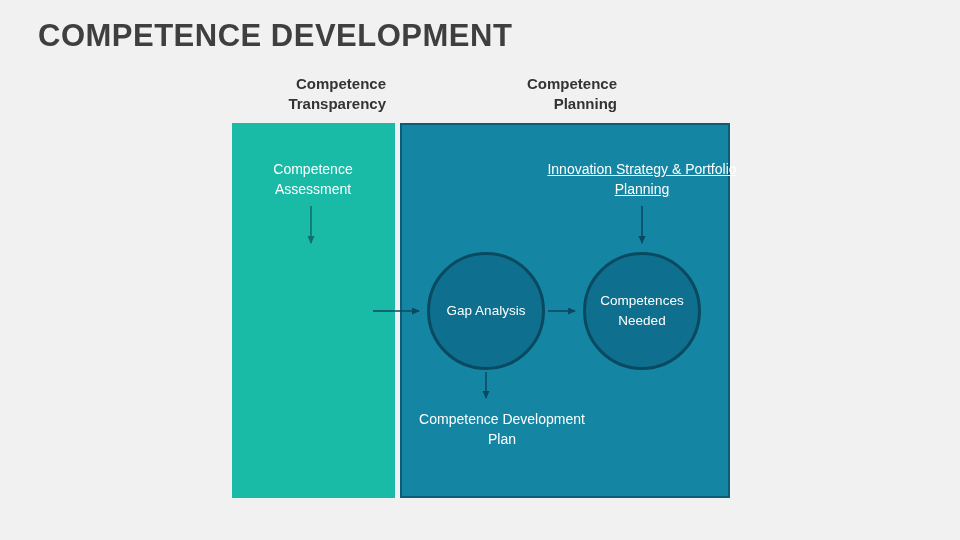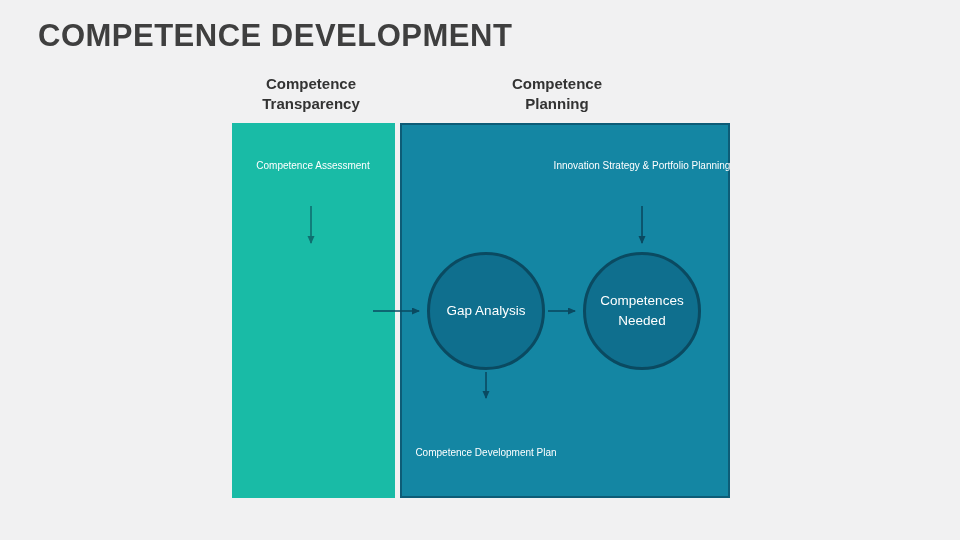--- a/index.html
+++ b/index.html
@@ -20,21 +20,21 @@
     left: 38px;
     top: 18px;
     font-size: 31px;
     font-weight: bold;
     letter-spacing: 0.5px;
     color: var(--title_color, #3f3f3f);
   }
   .col-header {
     position: absolute;
     top: 74px;
-    text-align: center;
+    text-align: right;
     font-weight: bold;
     font-size: 15px;
     line-height: 1.3;
     color: var(--header_color, #333333);
   }
   .col-header.left  { left: 236px; width: 150px; }  
   .col-header.right { left: 497px; width: 120px; }  
 
   .panel {
     position: absolute;
@@ -49,27 +49,27 @@
   .panel-right {
     left: 400px;
     width: 330px;
     background: var(--right_panel_bg, #1486a3);
     border: 2px solid var(--right_panel_border, #0d5c77);
   }
 
   .label {
     position: absolute;
     color: var(--text_on_panel, #ffffff);
-    font-size: 10px;
+    font-size: 14px;
     line-height: 1.45;
     text-align: center;
   }
   #lbl-assessment { left: 239px; top: 159px; width: 148px; }
-  #lbl-innovation { left: 540px; top: 159px; width: 204px; }
-  #lbl-devplan    { left: 396px; top: 409px; width: 180px; margin-top: 37px; }
+  #lbl-innovation { left: 540px; top: 159px; width: 204px; text-decoration: underline; }
+  #lbl-devplan    { left: 412px; top: 409px; width: 180px; }
 
   .circle {
     position: absolute;
     width: 118px;
     height: 118px;
     border-radius: 50%;
     display: flex;
     align-items: center;
     justify-content: center;
     text-align: center;

